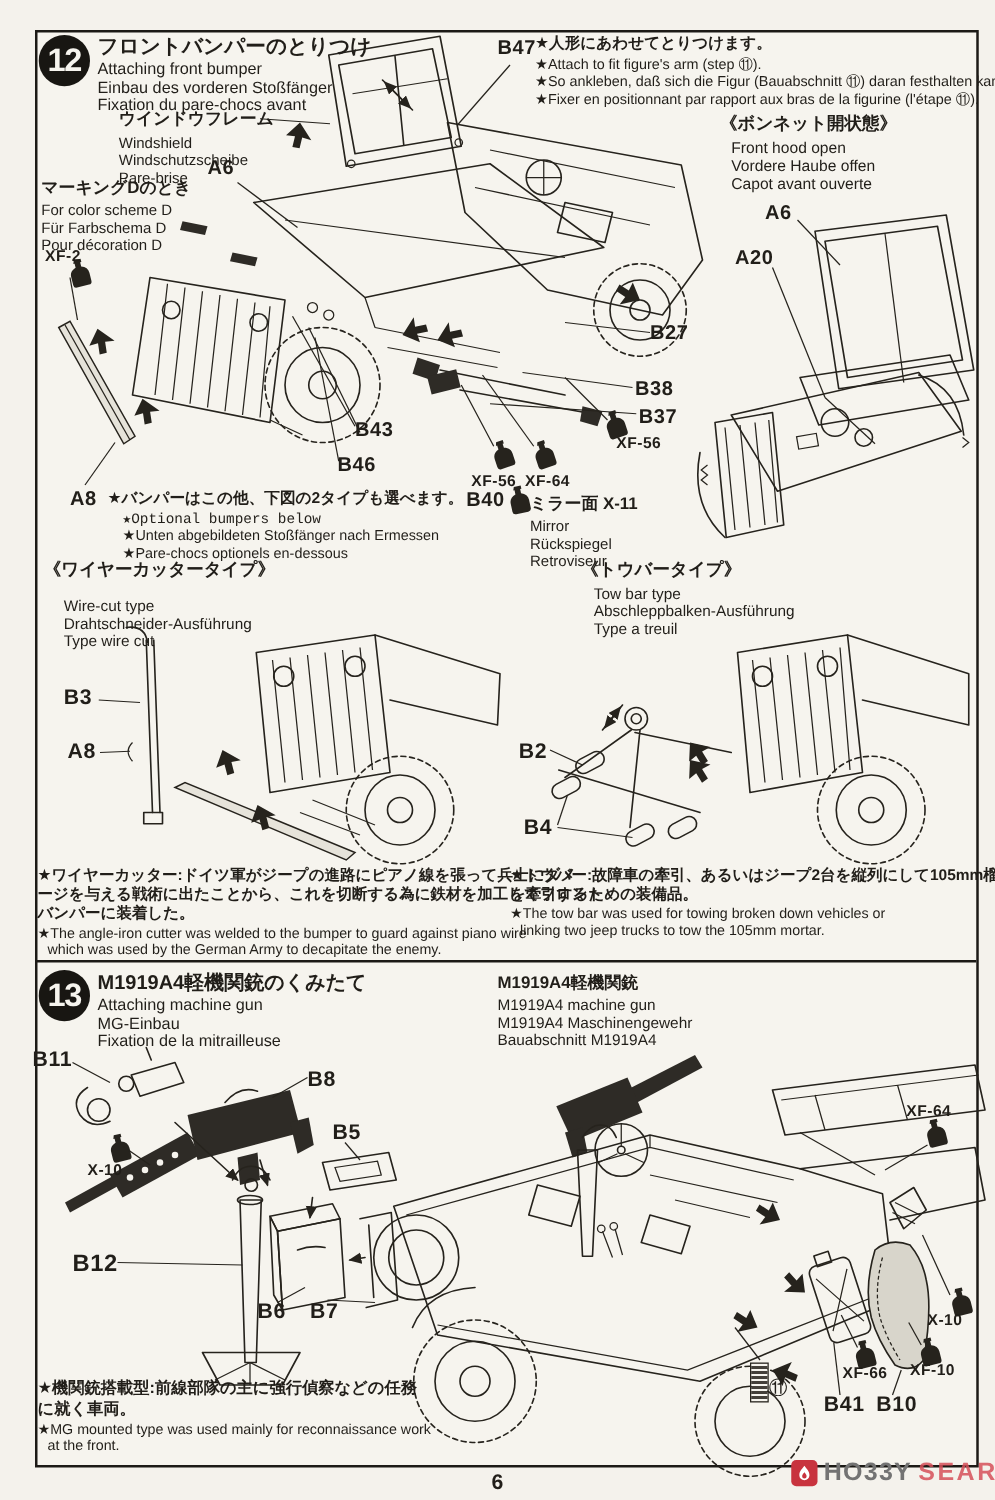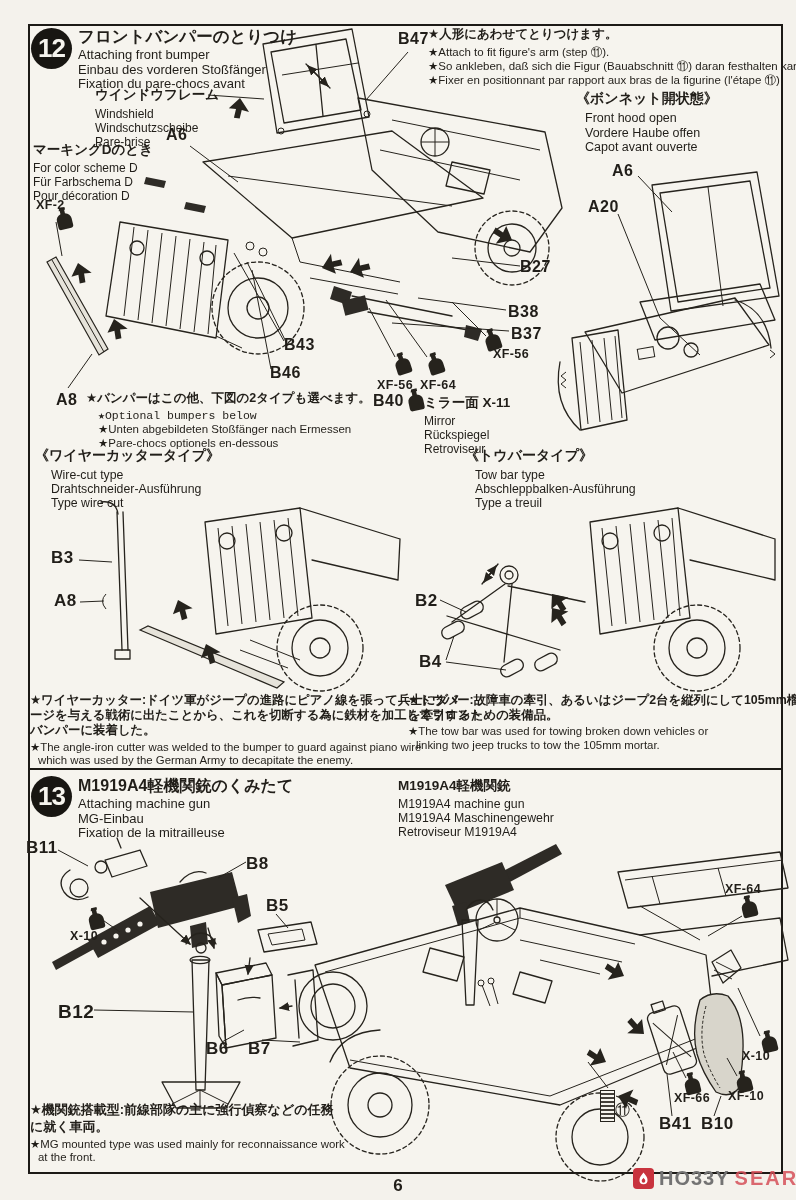--- a/index.html
+++ b/index.html
@@ -342,21 +342,21 @@
 
   <div class="part" style="left:56px;top:391px;">A8</div>
   <div class="abs" style="left:86px;top:390px;">
     <div class="small-ja" style="margin-bottom:2px;">★バンパーはこの他、下図の2タイプも選べます。</div>
     <div class="small-sub" style="margin-left:12px;font-family:Liberation Mono, monospace;">★Optional bumpers below</div>
     <div class="small-sub" style="margin-left:12px;">★Unten abgebildeten Stoßfänger nach Ermessen</div>
     <div class="small-sub" style="margin-left:12px;">★Pare-chocs optionels en-dessous</div>
   </div>
 
   <div class="abs" style="left:35px;top:447px;">
-    <div class="h-ja" style="font-size:14px;margin-bottom:3px;">《ワイヤーカッタータイプ》</div>
+    <div class="h-ja" style="font-size:14px;margin-bottom:13px;">《ワイヤーカッタータイプ》</div>
     <div class="h-sub" style="margin-left:16px;font-size:12.3px;">Wire-cut type</div>
     <div class="h-sub" style="margin-left:16px;font-size:12.3px;">Drahtschneider-Ausführung</div>
     <div class="h-sub" style="margin-left:16px;font-size:12.3px;">Type wire cut</div>
   </div>
   <div class="part" style="left:51px;top:548px;font-size:17px;">B3</div>
   <div class="part" style="left:54px;top:591px;font-size:17px;">A8</div>
 
   <div class="abs" style="left:465px;top:447px;">
     <div class="h-ja" style="font-size:14px;margin-bottom:3px;">《トウバータイプ》</div>
     <div class="h-sub" style="margin-left:10px;font-size:12.3px;">Tow bar type</div>
@@ -387,21 +387,21 @@
     <div class="t-ja" style="font-size:16px;">M1919A4軽機関銃のくみたて</div>
     <div class="t-sub">Attaching machine gun</div>
     <div class="t-sub">MG-Einbau</div>
     <div class="t-sub">Fixation de la mitrailleuse</div>
   </div>
 
   <div class="abs" style="left:398px;top:777px;">
     <div class="h-ja">M1919A4軽機関銃</div>
     <div class="h-sub" style="font-size:12.3px;margin-top:2px;">M1919A4 machine gun</div>
     <div class="h-sub" style="font-size:12.3px;">M1919A4 Maschinengewehr</div>
-    <div class="h-sub" style="font-size:12.3px;">Retroviseur M1919A4</div>
+    <div class="h-sub" style="font-size:12.3px;">Bauabschnitt M1919A4</div>
   </div>
 
   <div class="part" style="left:26px;top:838px;font-size:17px;">B11</div>
   <div class="part" style="left:246px;top:854px;font-size:17px;">B8</div>
   <div class="part" style="left:266px;top:896px;font-size:17px;">B5</div>
   <div class="pcode" style="left:70px;top:929px;">X-10</div>
   <div class="part" style="left:58px;top:1001px;font-size:19px;">B12</div>
   <div class="part" style="left:206px;top:1039px;font-size:17px;">B6</div>
   <div class="part" style="left:248px;top:1039px;font-size:17px;">B7</div>
 

